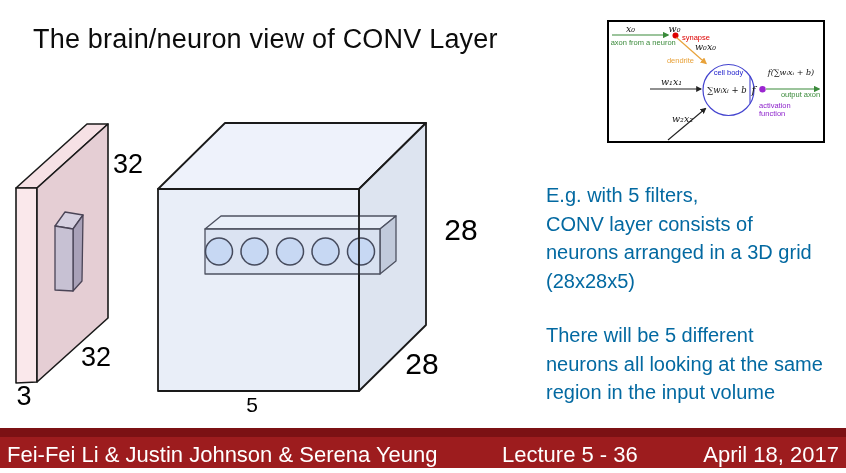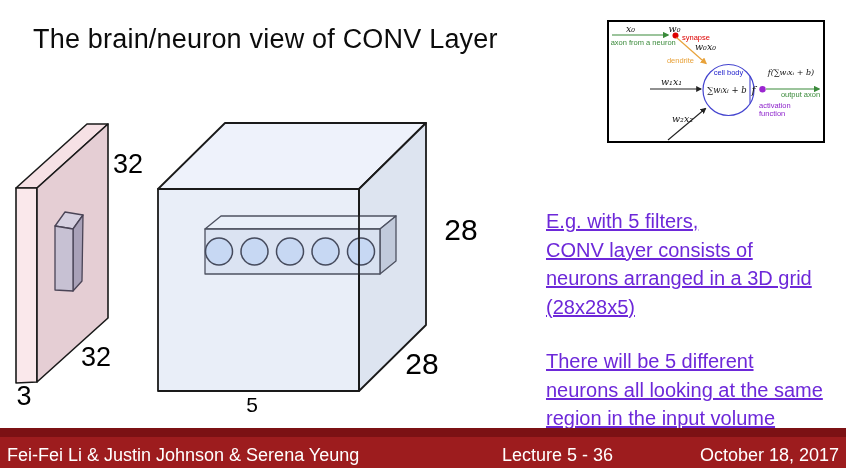--- a/index.html
+++ b/index.html
@@ -1,23 +1,23 @@
 <!DOCTYPE html>
 <html><head>
 <meta charset="utf-8">
 <style>
   html,body{margin:0;padding:0;}
   .slide{position:relative;width:846px;height:468px;background:#ffffff;overflow:hidden;
          font-family:"Liberation Sans",sans-serif;color:#111;}
   .title{position:absolute;left:33px;top:24px;font-size:27px;color:#0c0c0c;letter-spacing:0.2px;}
-  .notes{position:absolute;left:546px;top:207px;width:300px;font-size:20px;line-height:28.5px;color:#6d28d9;text-decoration:underline;}
+  .notes{position:absolute;left:546px;top:181px;width:300px;font-size:20px;line-height:28.5px;color:#0369a1;}
   .notes p{margin:0;white-space:pre-line;}
   .notes p.second{margin-top:26px;}
   .footer-shadow{position:absolute;left:0;top:428px;width:846px;height:9px;}
-  .footer{position:absolute;left:0;top:437px;width:846px;height:36px;color:#fff;font-size:18px;line-height:36px;}
+  .footer{position:absolute;left:0;top:437px;width:846px;height:36px;color:#fff;font-size:22px;line-height:36px;}
   .footer .authors{position:absolute;left:7px;}
   .footer .lecture{position:absolute;left:502px;}
   .footer .date{position:absolute;right:7px;}
   svg{position:absolute;}
   svg text{font-family:"Liberation Sans",sans-serif;}
   .dim{font-size:27px;fill:#000;}
   .dim28{font-size:30px;fill:#000;}
   .dim5{font-size:21px;fill:#000;}
   .math{font-family:"DejaVu Serif",serif;font-style:italic;font-size:9.5px;fill:#101010;}
   .tiny-green{font-size:7.5px;fill:#3a8a3a;}
@@ -131,16 +131,16 @@
 (28x28x5)</p>
     <p class="second">There will be 5 different
 neurons all looking at the same
 region in the input volume</p>
   </div>
 
   <div class="footer-shadow" style="background: rgb(124, 17, 20);"></div>
   <div class="footer" style="background: rgb(157, 28, 30);">
     <span class="authors">Fei-Fei Li &amp; Justin Johnson &amp; Serena Yeung</span>
     <span class="lecture">Lecture 5 - 36</span>
-    <span class="date">October 18, 2017</span>
+    <span class="date">April 18, 2017</span>
   </div>
 
 </div>
 
 </body></html>

